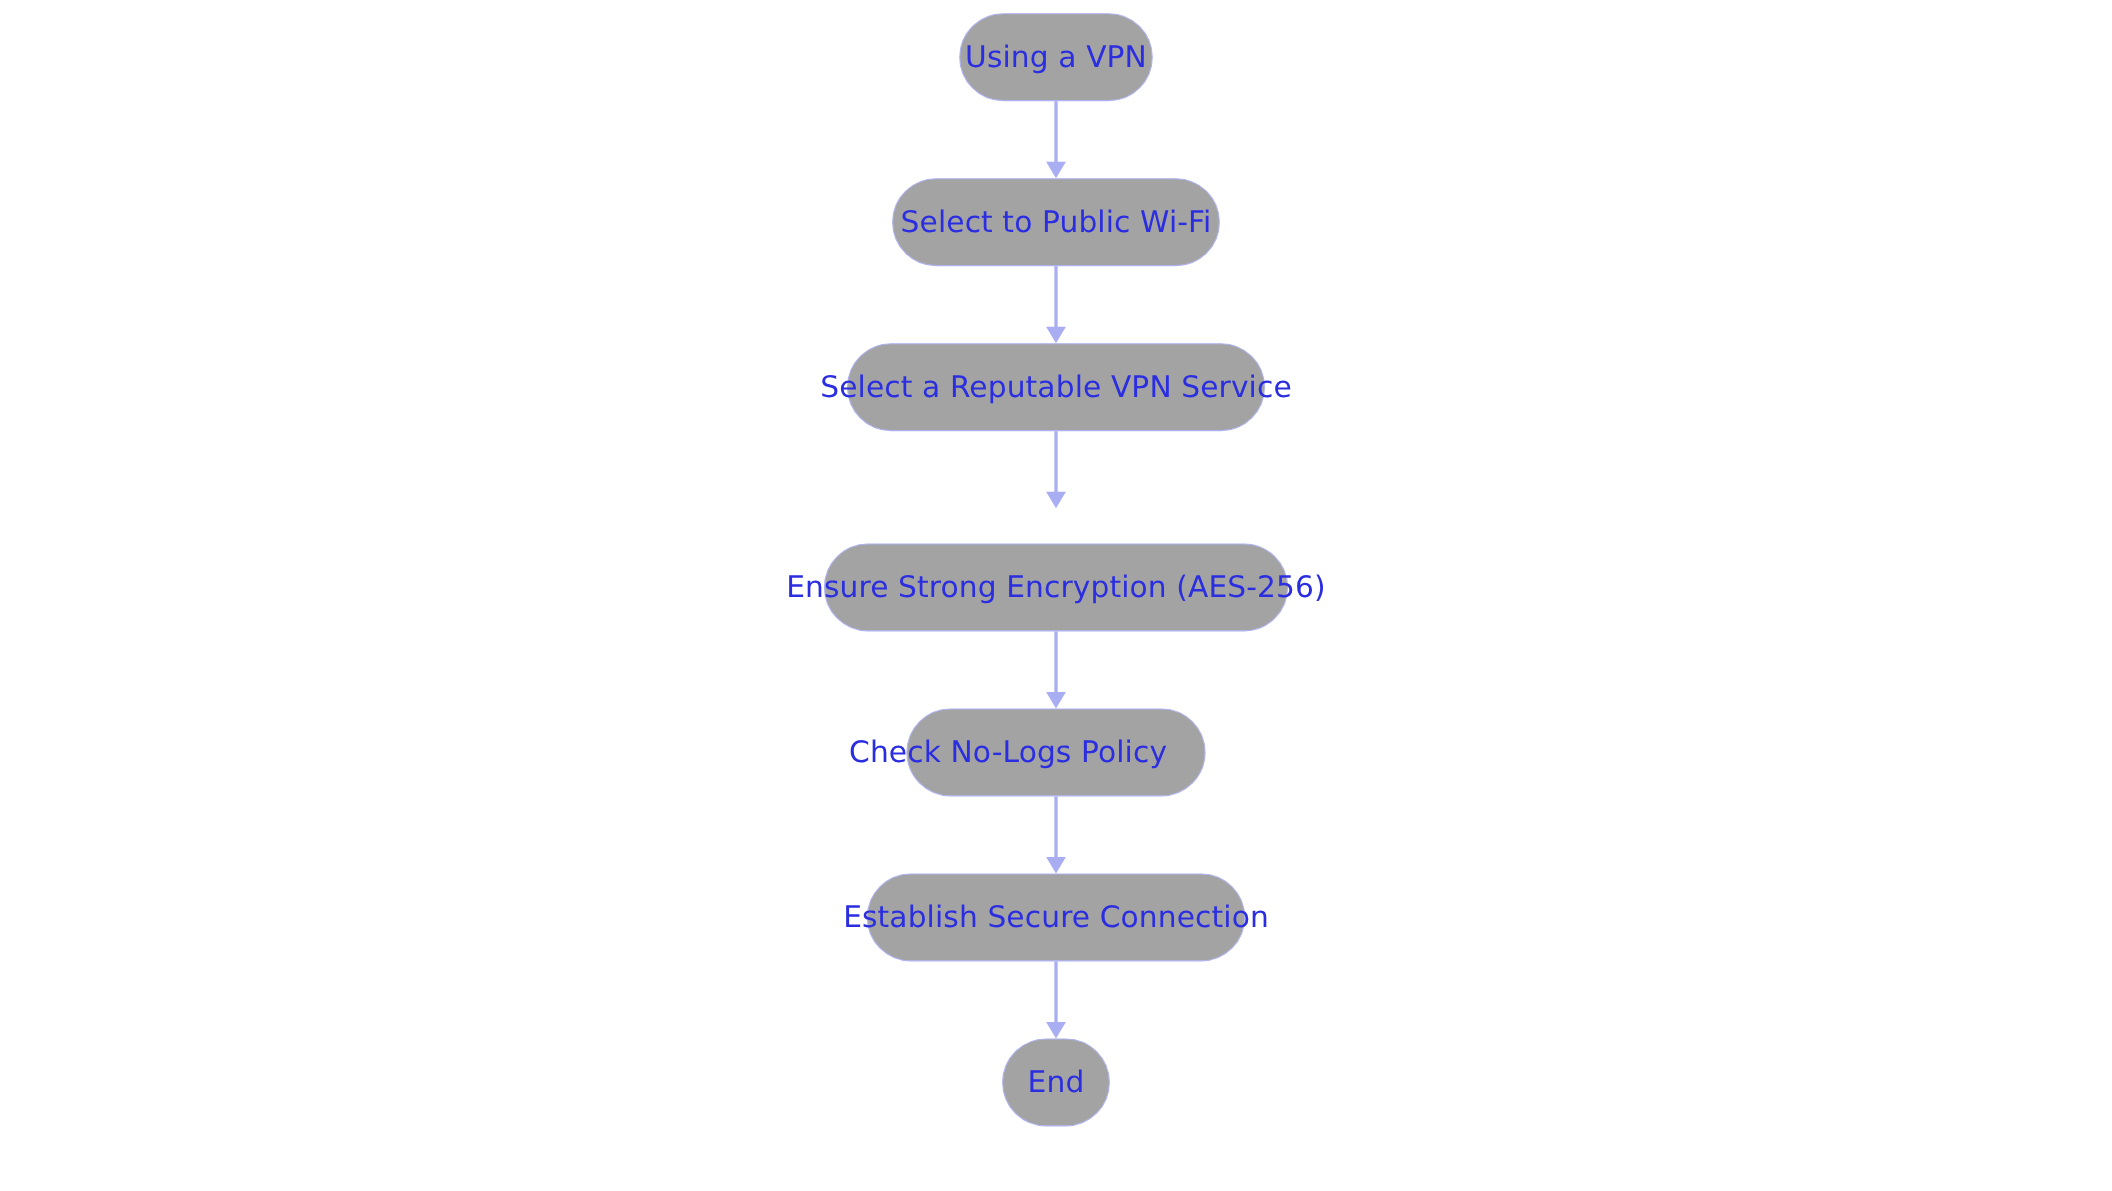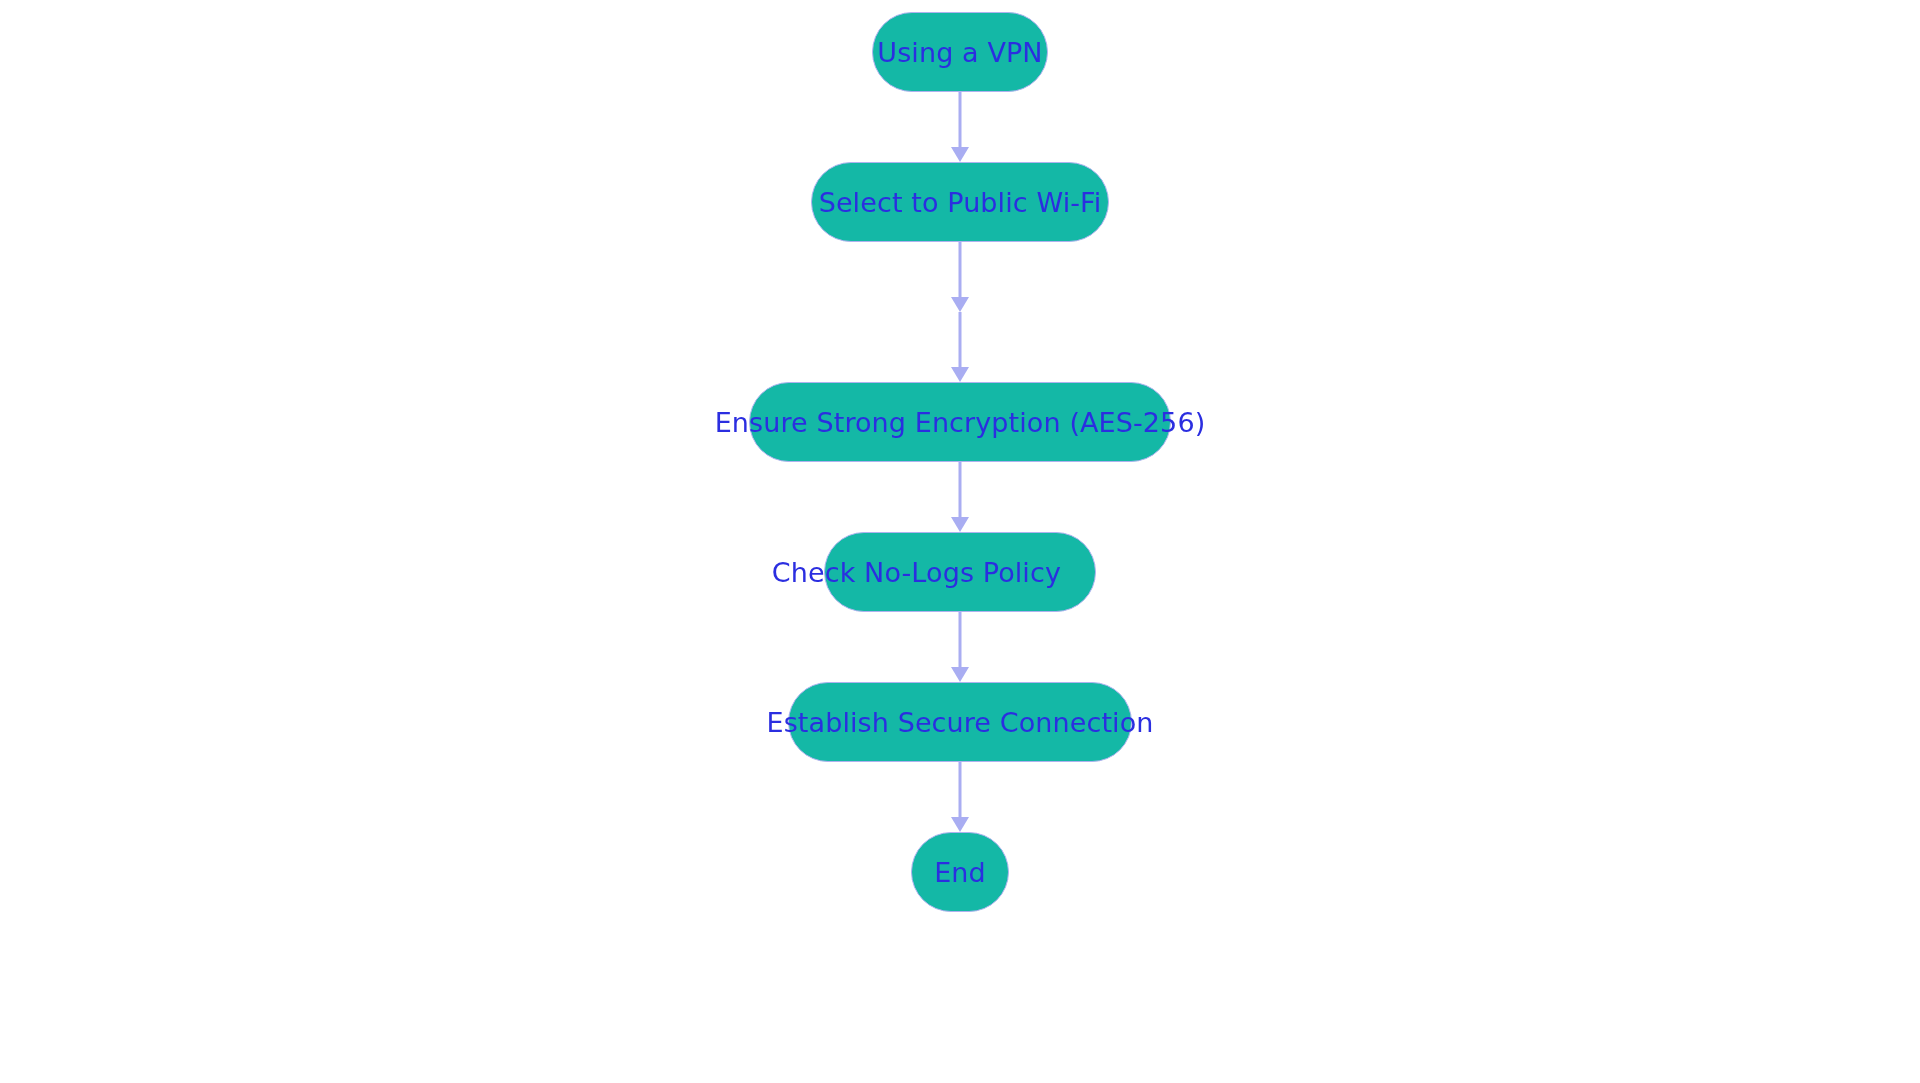--- a/index.html
+++ b/index.html
@@ -34,40 +34,40 @@
   }
 
   
   .node {
     box-sizing: border-box;
     display: flex;
     align-items: center;
     justify-content: center;
     height: 80px;
     border-radius: 40px;
-    background: #14b8a6;
+    background: #a3a3a3;
     border: 1.6px solid #aeb2ef;
     color: #2b2ee0;
     font-size: 27px;
     font-weight: 400;
     letter-spacing: 0.1px;
     white-space: nowrap;
     padding: 0 34px;
   }
 
   .node-label {
     display: block;
     line-height: 1;
   }
 
   
   .node.w-start      { width: 176px; }
   .node.w-wifi       { width: 298px; }
   .node.w-select     { width: 380px; }
-  .node.w-encrypt    { width: 422px; }
+  .node.w-encrypt    { width: 422px; margin-top: 32px; }
   .node.w-nologs     { width: 272px; justify-content: flex-end; }
   .node.w-establish  { width: 344px; align-items: center; }
   .node.w-end        { width: 98px;  border-radius: 49px; text-align: center; }
 
   
   .connector {
     position: relative;
     width: 16px;
     height: 70px;
     flex: 0 0 auto;
@@ -110,20 +110,23 @@
 
     <div class="node w-wifi">
       <span class="node-label">Select to Public Wi-Fi</span>
     </div>
 
     <div class="connector">
       <span class="line"></span>
       <span class="head"></span>
     </div>
 
+    <div class="node w-select">
+      <span class="node-label">Select a Reputable VPN Service</span>
+    </div>
 
     <div class="connector">
       <span class="line"></span>
       <span class="head"></span>
     </div>
 
     <div class="node w-encrypt">
       <span class="node-label">Ensure Strong Encryption (AES-256)</span>
     </div>
 

